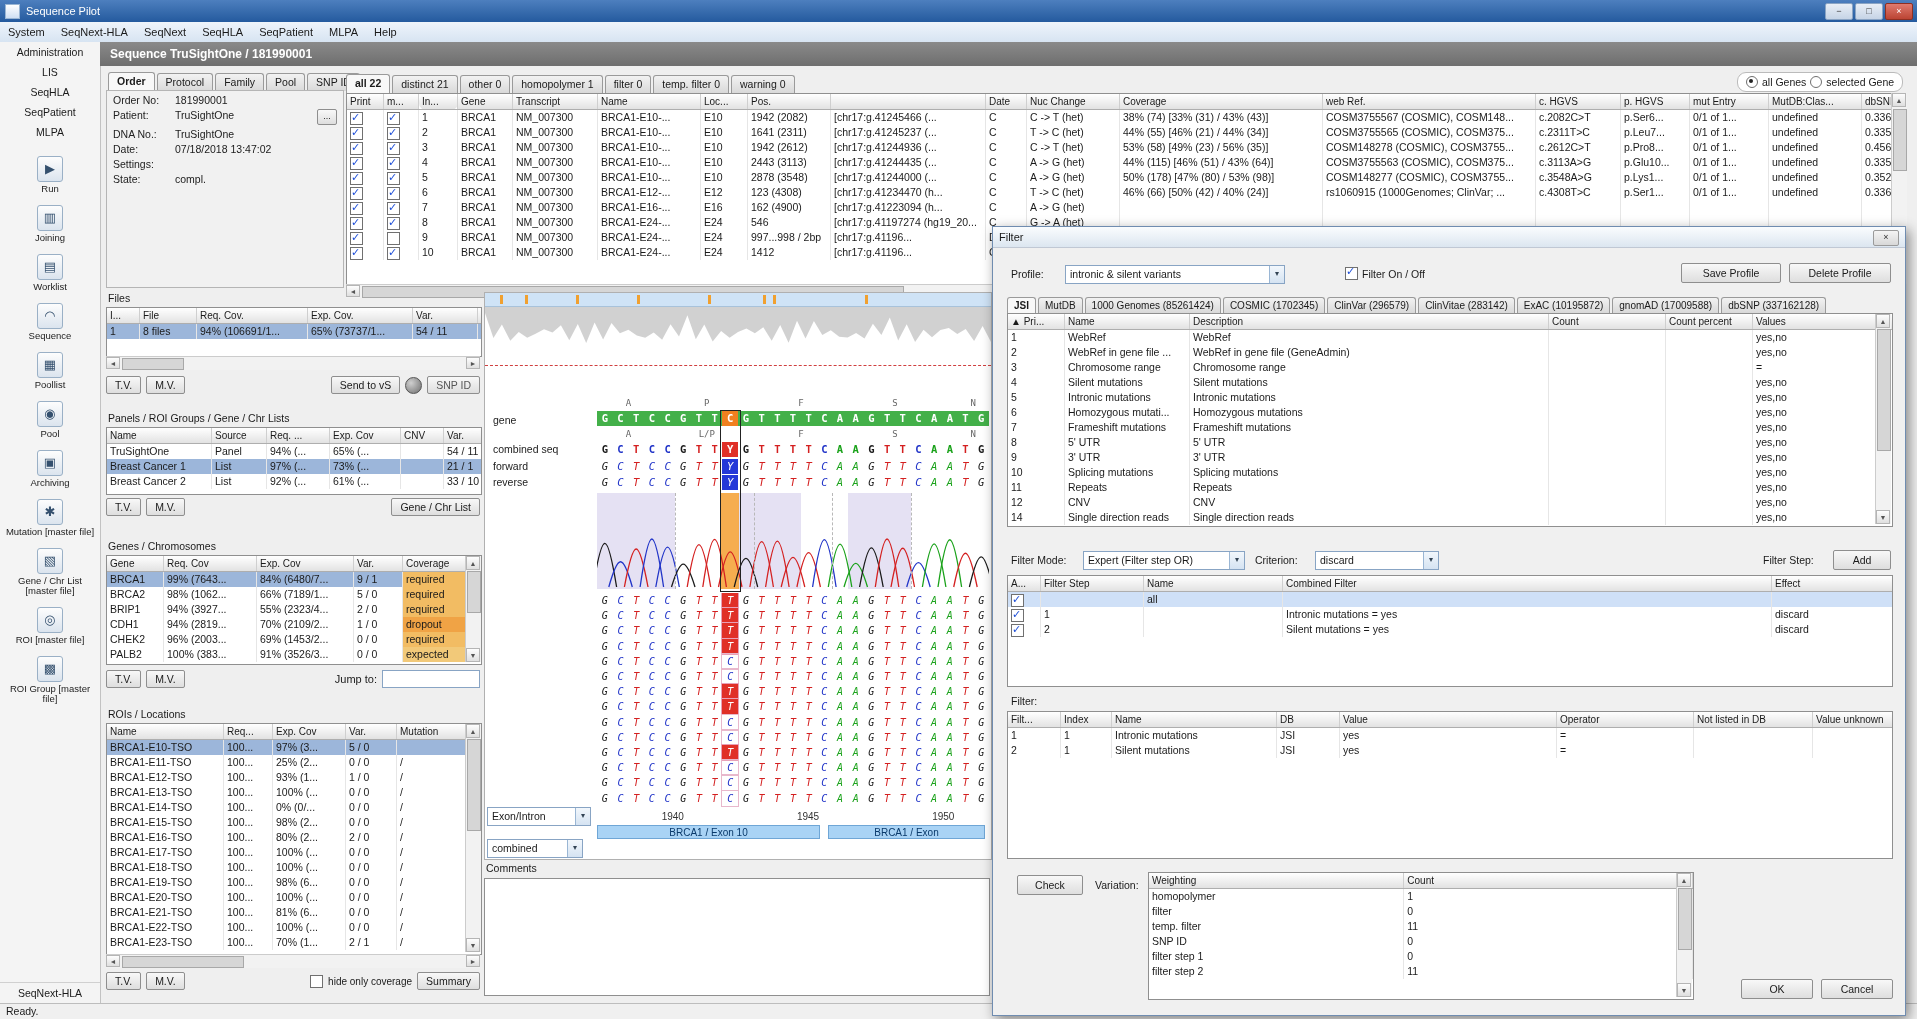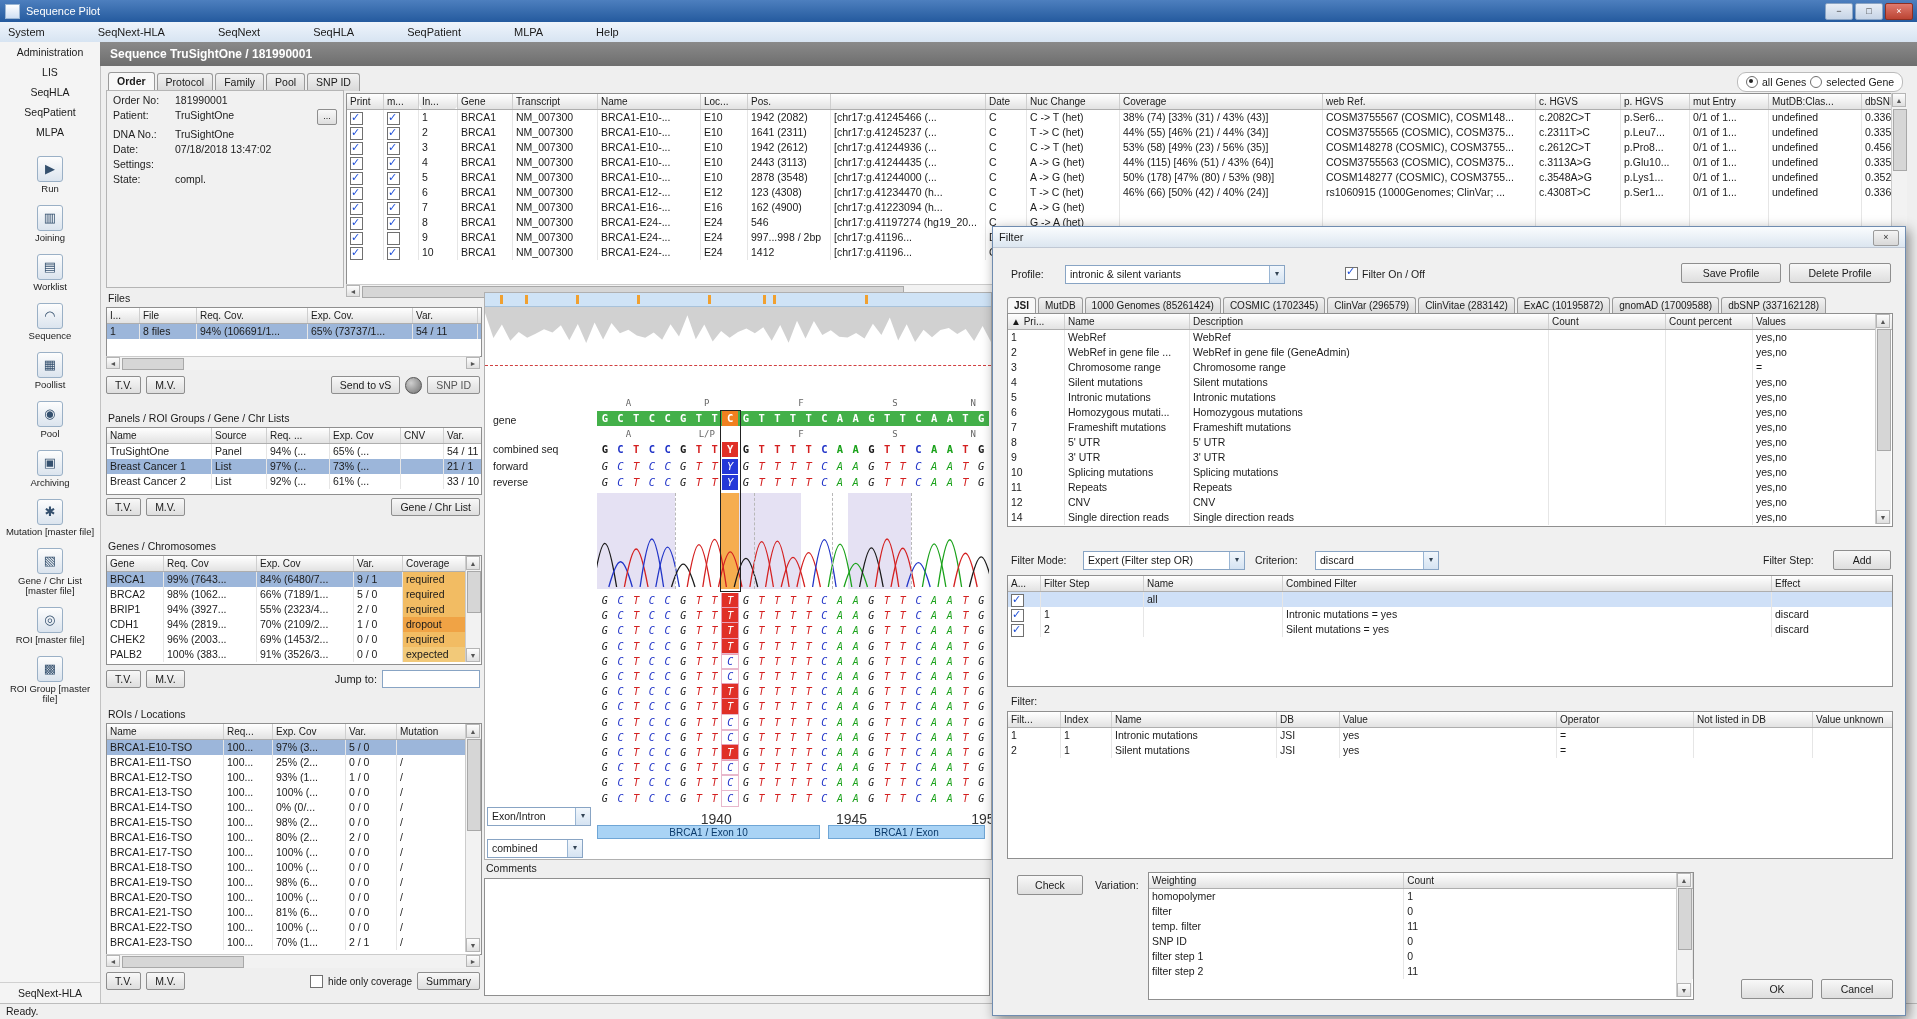--- a/index.html
+++ b/index.html
@@ -104,21 +104,21 @@
   .sq.rd{font-style:italic;font-weight:normal;font-size:10px;}
   #gene-row{background:#43b049;}
   .gut-label{position:absolute;left:8px;font-size:10.5px;color:#222;}
   #trace-area{position:absolute;left:112px;top:200px;width:392px;height:96px;background:#fff;overflow:hidden;}
   .band{position:absolute;top:0;bottom:0;background:#cfc8ea;opacity:.55;}
   .dashv{position:absolute;top:0;bottom:0;width:0;border-left:1px dashed #b8b8b8;}
   #hl-col{position:absolute;top:0;bottom:0;background:#f5a43c;opacity:.9;}
   #sel-rect{position:absolute;border:1px solid #222;z-index:6;}
   #reads{position:absolute;left:112px;top:300px;width:392px;height:214px;overflow:hidden;}
   #pos-row{position:absolute;left:112px;top:518px;width:392px;height:12px;}
-  .pos-l{position:absolute;font-size:14px;color:#333;margin-left:39px;}
+  .pos-l{position:absolute;font-size:10px;color:#333;}
   .exbar{position:absolute;top:532px;height:14px;background:#a9d3f5;border:1px solid #6fa6d6;
     font-size:10px;line-height:13px;text-align:center;color:#0a3a6b;overflow:hidden;box-sizing:border-box;}
   
   .comments{position:absolute;left:484px;top:862px;width:506px;height:134px;}
   .comments .box{position:absolute;left:0;top:16px;right:0;bottom:0;background:#fff;border:1px solid #8f8f8f;}
   
   .dlg{position:absolute;left:992px;top:226px;width:912px;height:788px;background:#f0f0f0;
     border:1px solid #6f8cb0;box-shadow:3px 4px 12px rgba(0,0,0,.45);z-index:60;}
   .dlg-title{height:20px;background:linear-gradient(#fafcfe,#dce6f0);border-bottom:1px solid #c0c8d4;
     font-size:11px;line-height:20px;padding:0 6px;display:flex;}
@@ -138,21 +138,21 @@
     <span class="app-icon"></span>
     <span class="app-title">Sequence Pilot</span>
     <span class="win-btns">
       <span class="win-btn">−</span>
       <span class="win-btn">□</span>
       <span class="win-btn close">×</span>
     </span>
   </div>
 
   <div class="menubar">
-      <span id="menu-items" style="display:flex;gap:37px;">
+      <span id="menu-items" style="display:flex;">
         <span class="menu-item">System</span>
         <span class="menu-item">SeqNext-HLA</span>
         <span class="menu-item">SeqNext</span>
         <span class="menu-item">SeqHLA</span>
         <span class="menu-item">SeqPatient</span>
         <span class="menu-item">MLPA</span>
         <span class="menu-item">Help</span>
       </span>
     </div>
 
@@ -242,20 +242,29 @@
       </div>
     <div class="o-row">
         <span class="o-lab">Settings:</span>
       </div>
     <div class="o-row">
         <span class="o-lab">State:</span>
         <span class="o-val">compl.</span>
       </div>
   </div>
 
+  <div class="tabrow" id="var-tabs" style="left:346px;top:72px;">
+      <span class="tab active">all 22</span>
+      <span class="tab">distinct 21</span>
+      <span class="tab">other 0</span>
+      <span class="tab">homopolymer 1</span>
+      <span class="tab">filter 0</span>
+      <span class="tab">temp. filter 0</span>
+      <span class="tab">warning 0</span>
+    </div>
   <div class="rgroup">
     <span class="radio on"></span>
     <span>all Genes</span>
     <span class="radio"></span>
     <span>selected Gene</span>
   </div>
   <div class="tbox" style="left:346px;top:93px;width:1545px;height:191px;">
       <table class="gt">
         <thead>
           <tr>

